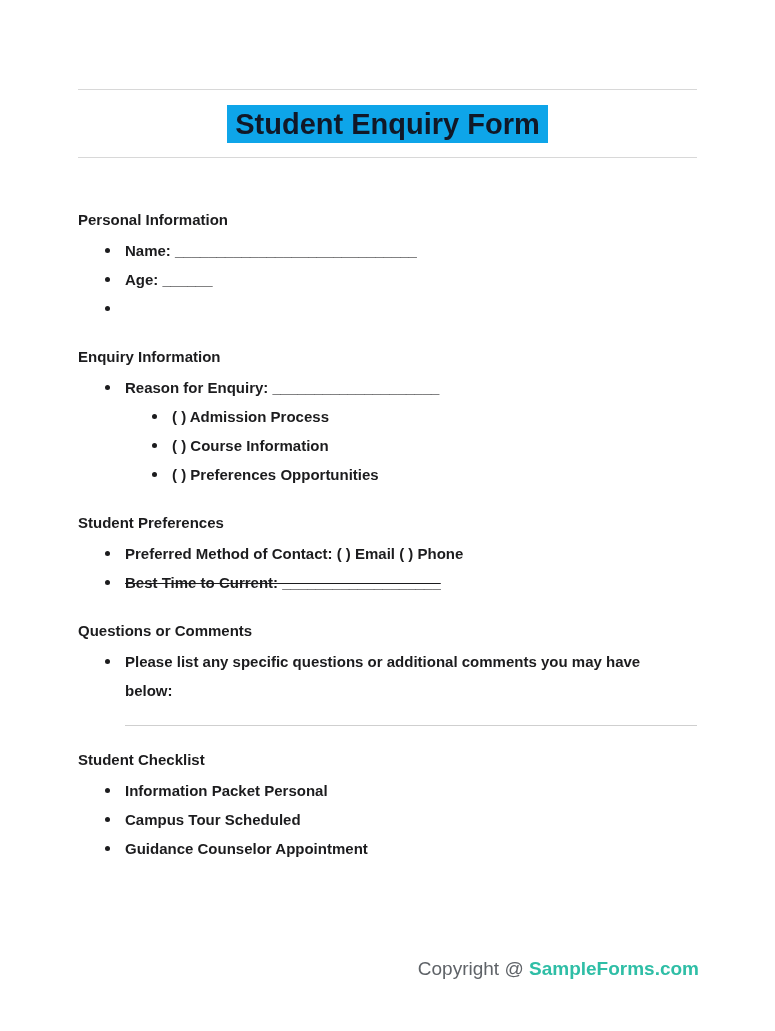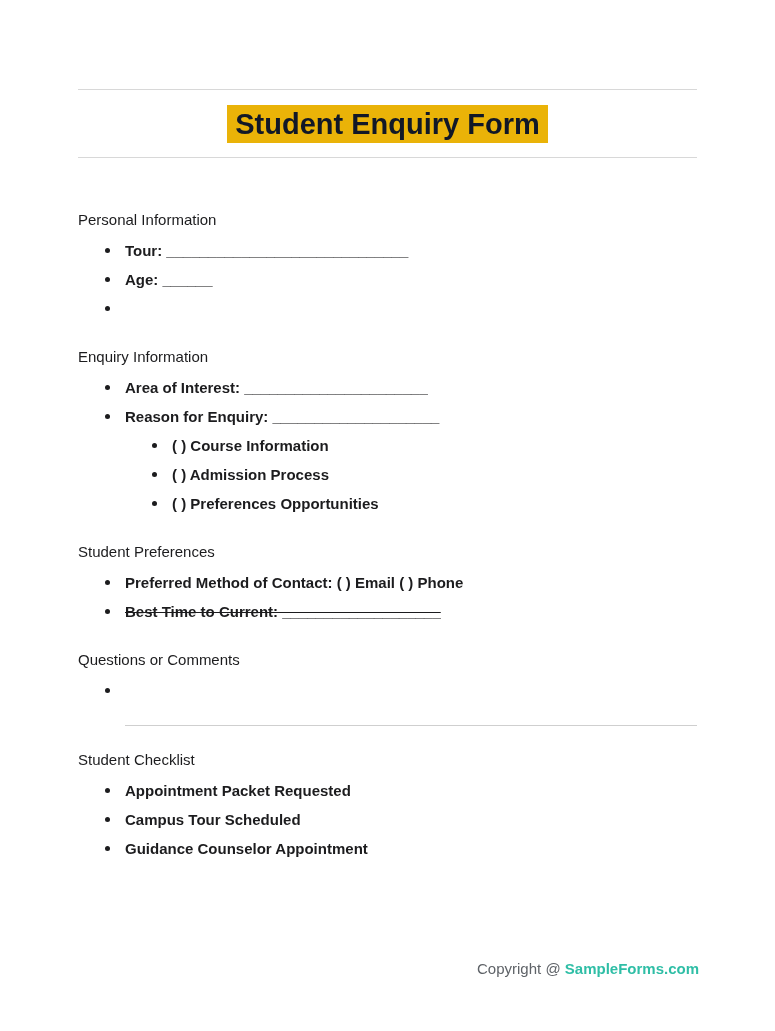--- a/index.html
+++ b/index.html
@@ -23,30 +23,30 @@
   .title-area { padding-top: 89px; }
   .doc-title {
     text-align: center;
     margin: 17px 0 16px;
     font-size: 29px;
     line-height: 34px;
     font-weight: 700;
     color: #111827;
   }
   .doc-title .highlight {
-    background: #eab308;
+    background: #0ea5e9;
     padding: 3px 8px;
   }
 
   .content { margin-top: 47px; }
   .section { margin-bottom: 19px; }
   .section:last-child { margin-bottom: 16px; }
   .section-heading {
     font-size: 15px;
-    font-weight: 400;
+    font-weight: 700;
     line-height: 29px;
     margin: 0;
     color: #1c1c1e;
   }
   ul.items { list-style: none; margin: 2px 0 0; padding: 0; }
   li.item {
     display: flex;
     align-items: flex-start;
     font-size: 15px;
     font-weight: 700;
@@ -75,21 +75,21 @@
   .answer-rule {
     border: none;
     border-top: 1px solid #cfcfcf;
     margin: 20px 0 9px 47px;
   }
 
   .footer {
     position: absolute;
     top: 958px;
     right: 76px;
-    font-size: 15px;
+    font-size: 19px;
     line-height: 22px;
     color: #5f6368;
     white-space: nowrap;
   }
   .footer .brand {
     color: #2fbea6;
     font-weight: 700;
     text-decoration: none;
     cursor: pointer;
   }
@@ -107,53 +107,49 @@
     <hr class="rule">
   </div>
 
   <div class="content">
 
     <div class="section">
       <h2 class="section-heading">Personal Information</h2>
       <ul class="items">
         <li class="item">
           <span class="bullet"></span>
-          <span class="text">Tour: _____________________________</span>
+          <span class="text">Name: _____________________________</span>
         </li>
         <li class="item">
           <span class="bullet"></span>
           <span class="text">Age: ______</span>
         </li>
         <li class="item">
           <span class="bullet"></span>
         </li>
       </ul>
     </div>
 
     <div class="section">
       <h2 class="section-heading">Enquiry Information</h2>
       <ul class="items">
         <li class="item">
           <span class="bullet"></span>
-          <span class="text">Area of Interest: ______________________</span>
-        </li>
-        <li class="item">
-          <span class="bullet"></span>
           <span class="text">Reason for Enquiry: ____________________</span>
         </li>
         <li class="item sub">
           <span class="bullet"></span>
+          <span class="text">( ) Admission Process</span>
+        </li>
+        <li class="item sub">
+          <span class="bullet"></span>
           <span class="text">( ) Course Information</span>
         </li>
         <li class="item sub">
           <span class="bullet"></span>
-          <span class="text">( ) Admission Process</span>
-        </li>
-        <li class="item sub">
-          <span class="bullet"></span>
           <span class="text">( ) Preferences Opportunities</span>
         </li>
       </ul>
     </div>
 
     <div class="section">
       <h2 class="section-heading">Student Preferences</h2>
       <ul class="items">
         <li class="item">
           <span class="bullet"></span>
@@ -164,31 +160,35 @@
           <span class="text strike">Best Time to Current: ___________________</span>
         </li>
       </ul>
     </div>
 
     <div class="section">
       <h2 class="section-heading">Questions or Comments</h2>
       <ul class="items">
         <li class="item">
           <span class="bullet"></span>
+          <span class="text">
+            <div>Please list any specific questions or additional comments you may have</div>
+            <div>below:</div>
+          </span>
         </li>
       </ul>
       <hr class="answer-rule">
     </div>
 
     <div class="section">
       <h2 class="section-heading">Student Checklist</h2>
       <ul class="items">
         <li class="item">
           <span class="bullet"></span>
-          <span class="text">Appointment Packet Requested</span>
+          <span class="text">Information Packet Personal</span>
         </li>
         <li class="item">
           <span class="bullet"></span>
           <span class="text">Campus Tour Scheduled</span>
         </li>
         <li class="item">
           <span class="bullet"></span>
           <span class="text">Guidance Counselor Appointment</span>
         </li>
       </ul>

